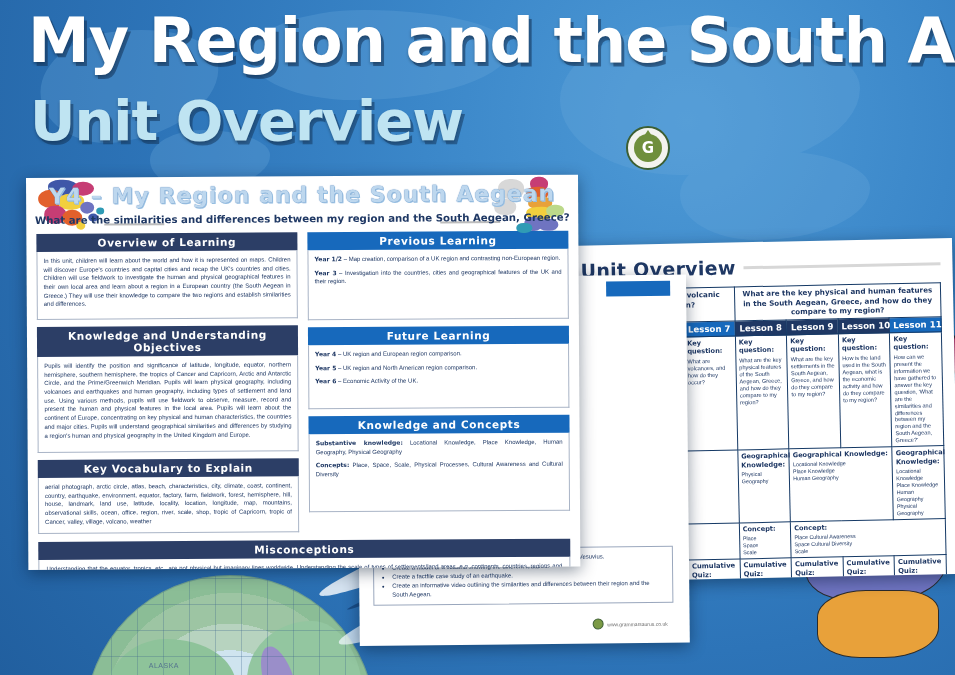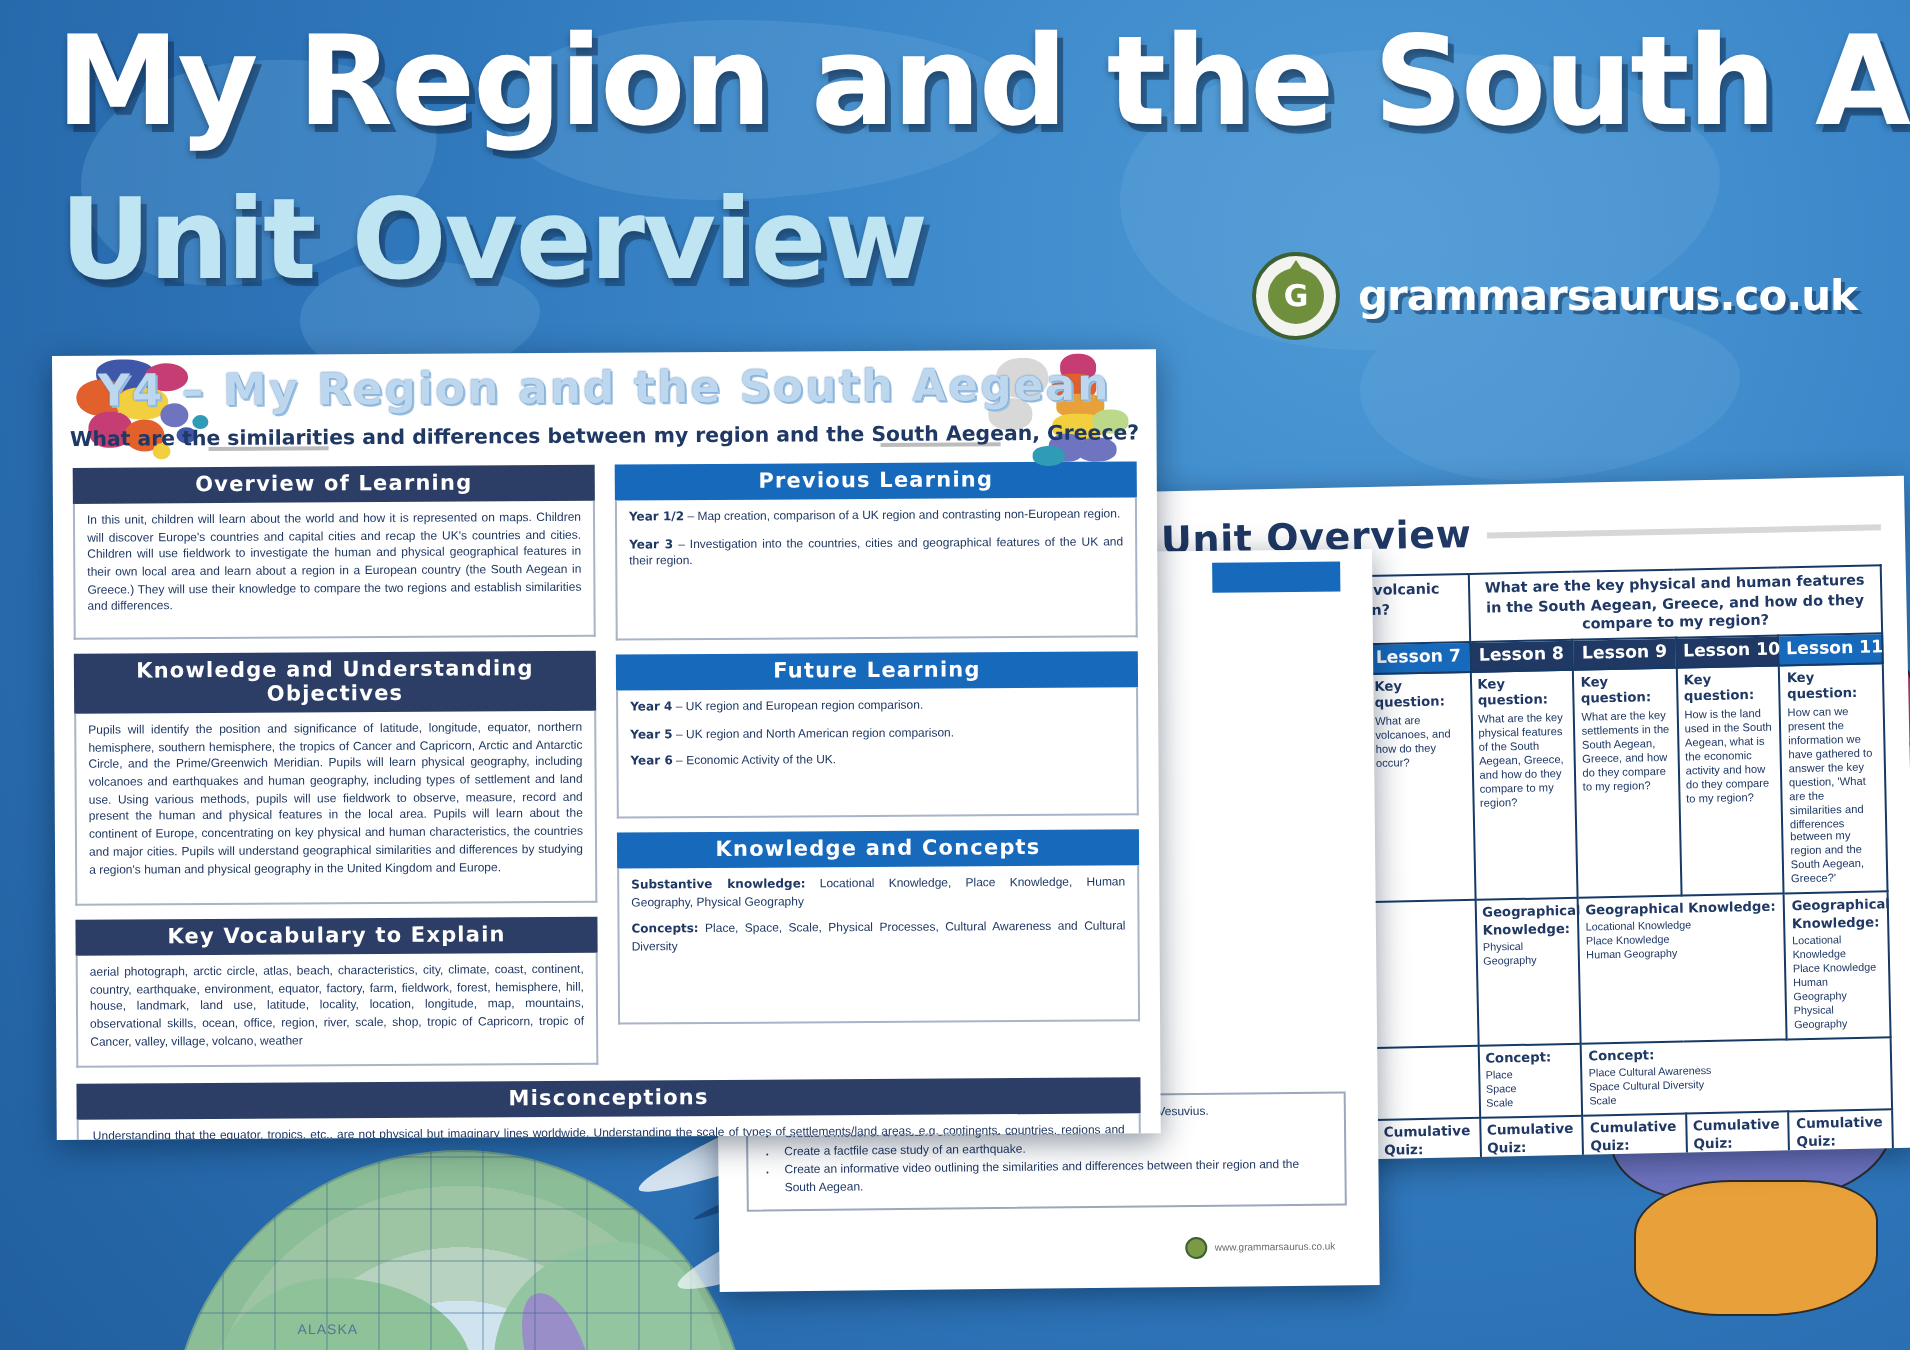--- a/index.html
+++ b/index.html
@@ -253,21 +253,20 @@
 </div>
 
 <div id="banner">
   <div class="title-main">My Region and the South Aegean</div>
   <div class="title-sub">Unit Overview</div>
   <div id="brand">
     <div class="logo">
       <div class="crest"></div>
       <div class="inner">G</div>
     </div>
-    <div class="btext">grammarsaurus.co.uk</div>
   </div>
 </div>
 
 <div class="sheet" id="sheet-back">
   <div class="bk-title">
     <span>Unit Overview</span>
     <span class="rule"></span>
   </div>
 
   <table class="lessons">

